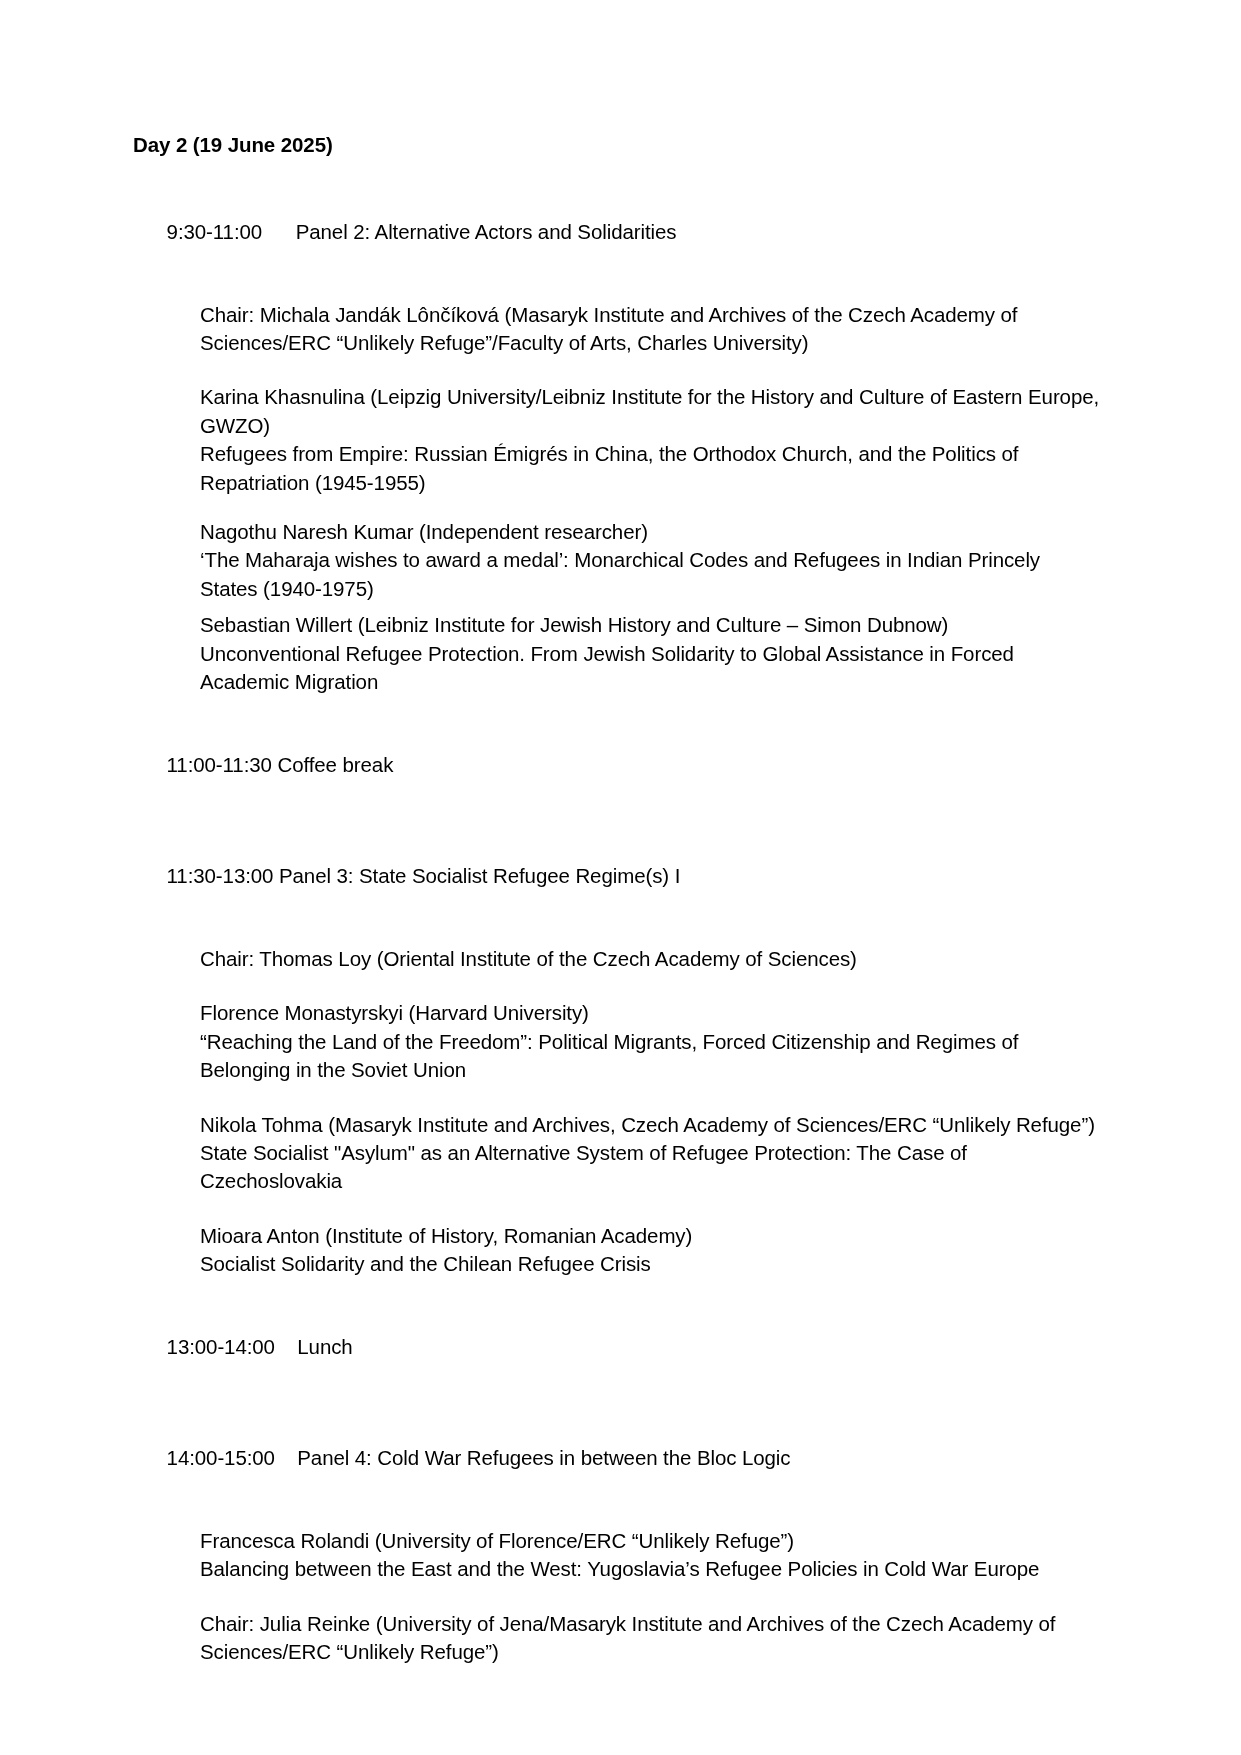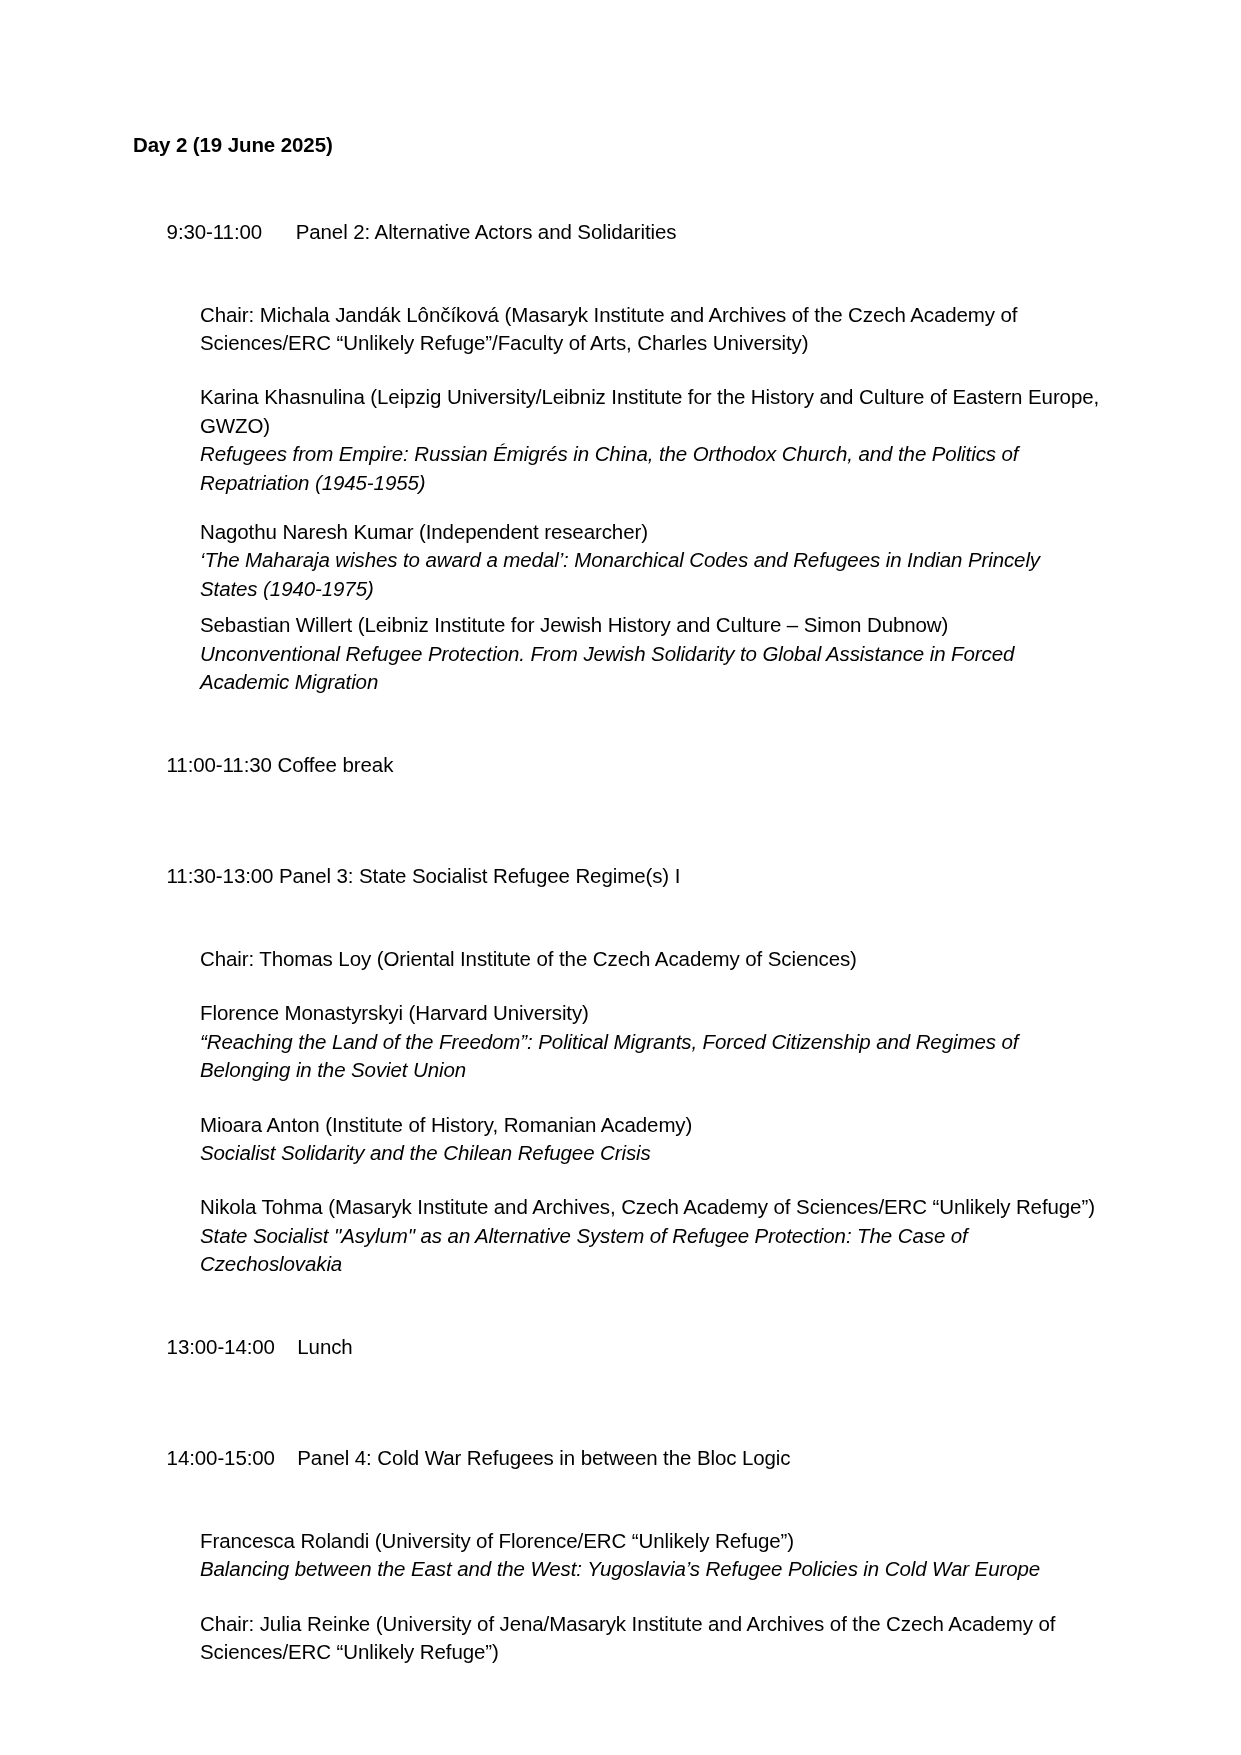--- a/index.html
+++ b/index.html
@@ -47,21 +47,20 @@
   .entry.tight {
     margin-bottom: 8px;
   }
   .entry.gap-lg {
     margin-bottom: 21px;
   }
   .name {
     font-weight: normal;
   }
   .paper {
-    font-style: italic;
   }
   .line {
     display: block;
   }
 </style>
 </head>
 <body>
 
 <div class="page">
   <div class="doc">
@@ -98,25 +97,25 @@
 
     <div class="entry">
       <span>Chair: </span><span class="name">Thomas Loy</span><span> (Oriental Institute of the Czech Academy of Sciences)</span>
     </div>
 
     <div class="entry">
       <span class="name">Florence Monastyrskyi</span><span> (Harvard University)</span><span class="paper line">“Reaching the Land of the Freedom”: Political Migrants, Forced Citizenship and Regimes of Belonging in the Soviet Union</span>
     </div>
 
     <div class="entry">
-      <span class="name">Mioara Anton</span><span> (Institute of History, Romanian Academy)</span><span class="paper line">Socialist Solidarity and the Chilean Refugee Crisis</span>
+      <span class="name">Nikola Tohma</span><span> (Masaryk Institute and Archives, Czech Academy of Sciences/ERC “Unlikely Refuge”)</span><span class="paper line">State Socialist "Asylum" as an Alternative System of Refugee Protection: The Case of Czechoslovakia</span>
     </div>
 
     <div class="entry">
-      <span class="name">Nikola Tohma</span><span> (Masaryk Institute and Archives, Czech Academy of Sciences/ERC “Unlikely Refuge”)</span><span class="paper line">State Socialist "Asylum" as an Alternative System of Refugee Protection: The Case of Czechoslovakia</span>
+      <span class="name">Mioara Anton</span><span> (Institute of History, Romanian Academy)</span><span class="paper line">Socialist Solidarity and the Chilean Refugee Crisis</span>
     </div>
 
     <div class="slot">
       <span>13:00-14:00</span><span>    </span><span>Lunch</span>
     </div>
 
     <div class="slot">
       <span>14:00-15:00</span><span>    </span><span>Panel 4: Cold War Refugees in between the Bloc Logic</span>
     </div>
 

